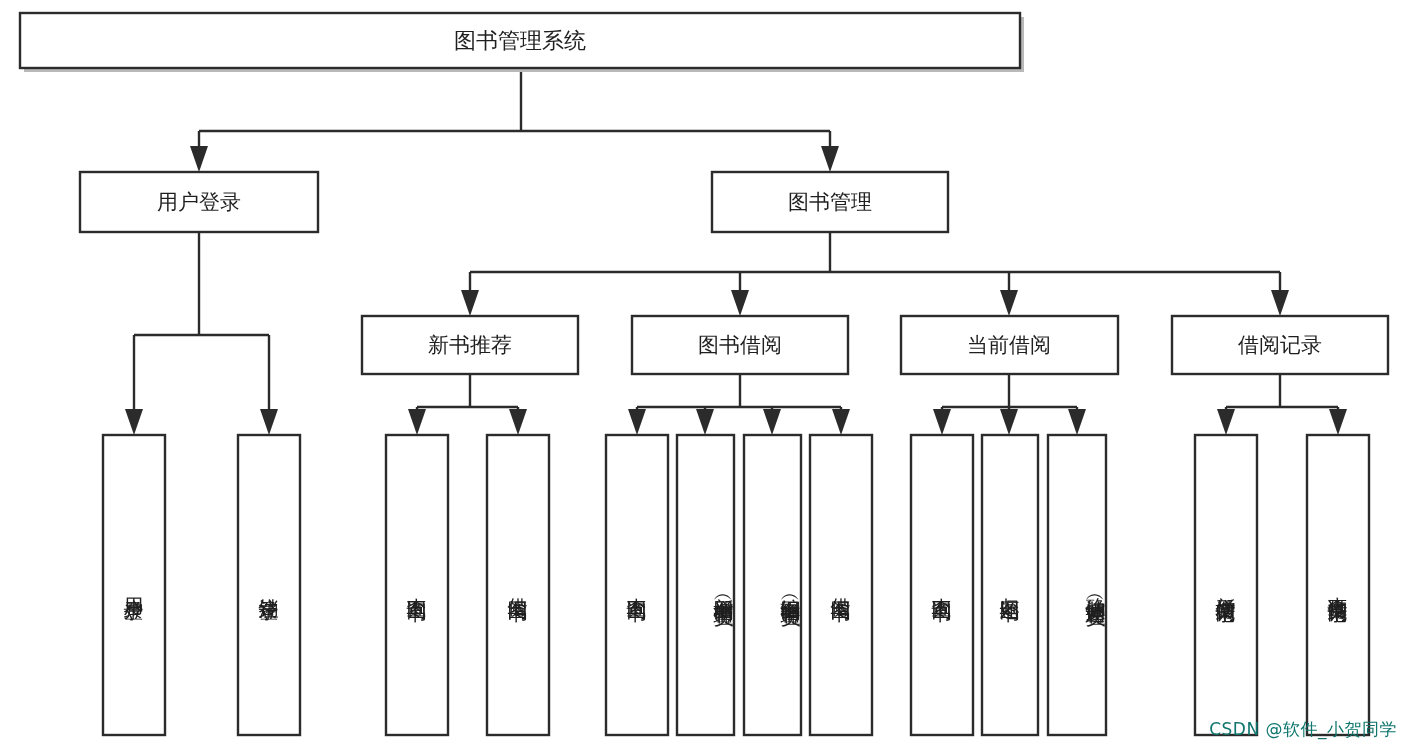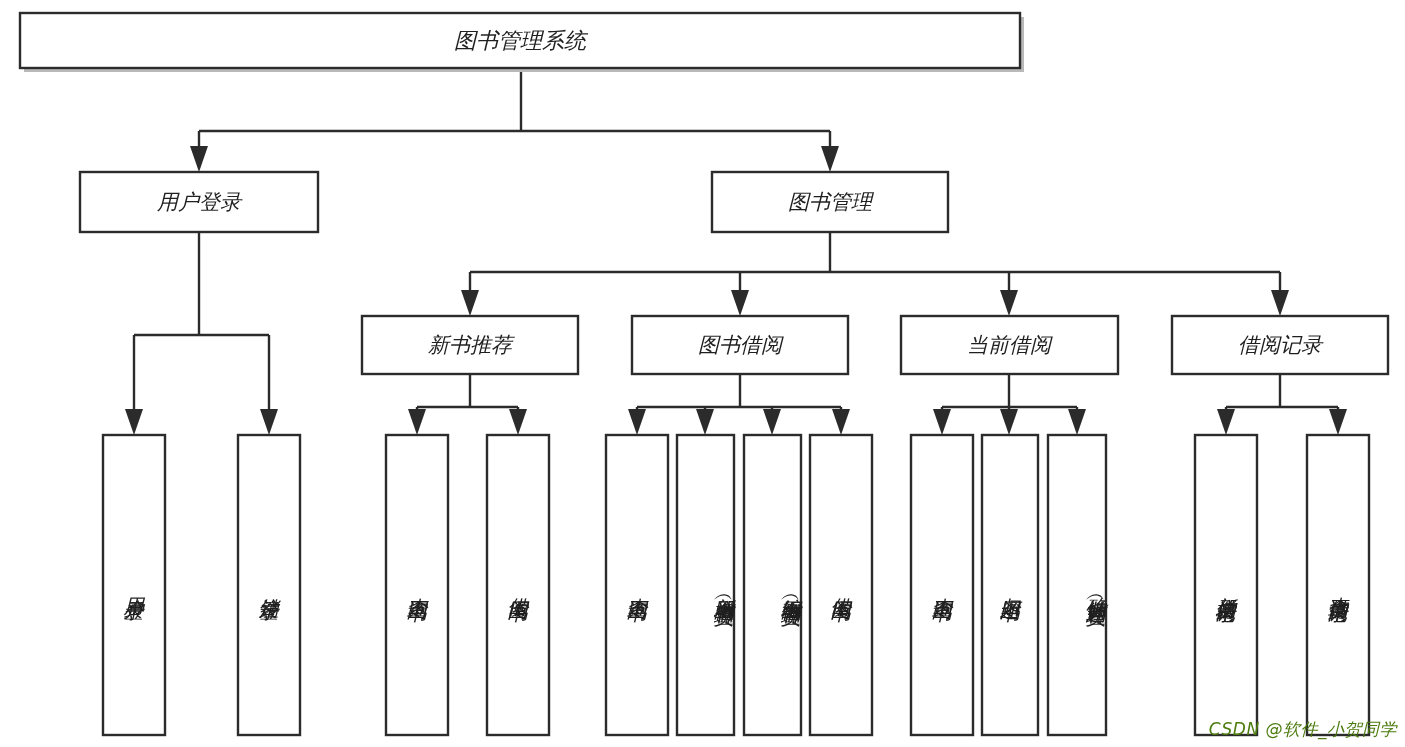--- a/index.html
+++ b/index.html
@@ -11,21 +11,20 @@
     width: 1405px;
     height: 747px;
     font-family: "DejaVu Sans", "Liberation Sans", sans-serif;
     overflow: hidden;
   }
   #diagram-root {
     position: relative;
     width: 1405px;
     height: 747px;
     background: #ffffff;
-    font-style: italic;
   }
   svg#flow {
     position: absolute;
     left: 0;
     top: 0;
     width: 1405px;
     height: 747px;
   }
   .node-rect {
     fill: #ffffff;
@@ -69,21 +68,21 @@
     white-space: nowrap;
     text-align: center;
     pointer-events: none;
   }
   .watermark {
     position: absolute;
     right: 8px;
     bottom: 6px;
     font-family: "DejaVu Sans", "Liberation Sans", sans-serif;
     font-size: 17px;
-    color: #4d7c0f;
+    color: #0f766e;
     letter-spacing: 0.5px;
     white-space: nowrap;
   }
 </style>
 </head>
 <body>
 
 <div id="diagram-root">
 
   <svg id="flow" viewBox="0 0 1405 747" xmlns="http://www.w3.org/2000/svg">

